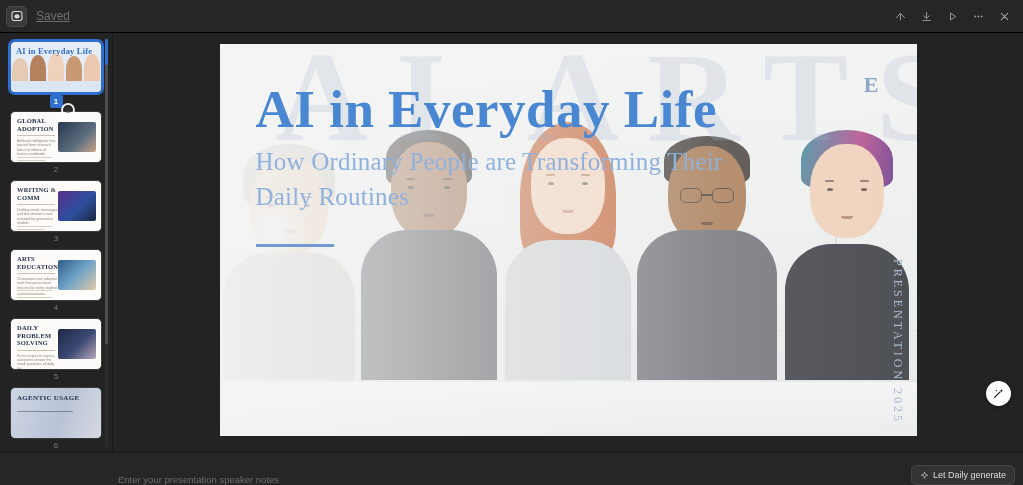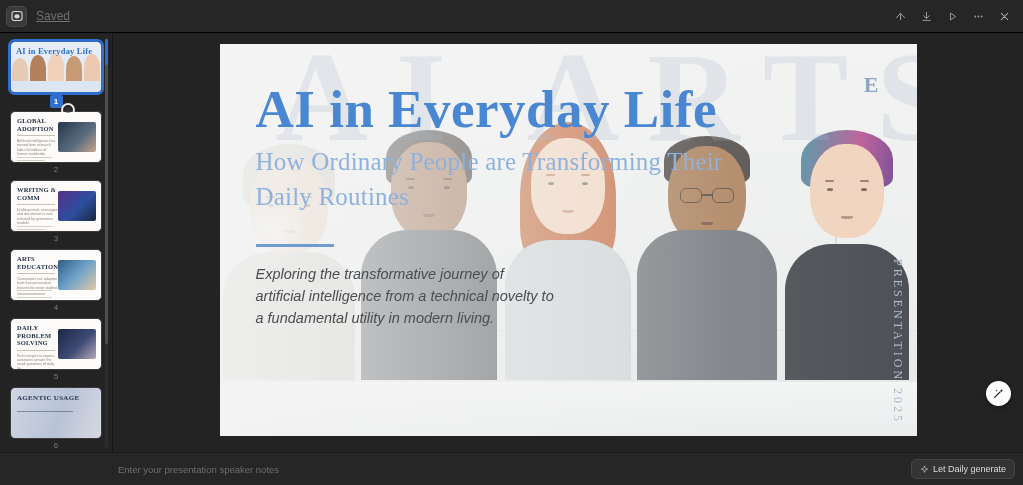--- a/index.html
+++ b/index.html
@@ -209,21 +209,21 @@
     position: absolute; right: 12px; bottom: 46px;
     width: 25px; height: 25px; border-radius: 50%;
     background: #fff; display: flex; align-items: center; justify-content: center;
     cursor: pointer; box-shadow: 0 1px 4px rgba(0,0,0,.45); z-index: 30;
   }
 
   
   .notes-bar {
     height: 33px; flex: 0 0 33px;
     background: #262626; border-top: 1px solid #1a1a1a;
-    display: flex; align-items: center; padding: 0 8px 0 0;
+    display: flex; align-items: flex-end; padding: 0 8px 0 0;
     position: relative;
   }
   .notes-left { width: 112px; flex: 0 0 112px; }
   .notes-input {
     flex: 1 1 auto; background: transparent; border: none; outline: none;
     color: #d6d6d6; font-size: 9.5px; font-family: "Liberation Sans", sans-serif;
     padding: 0 6px;
   }
   .notes-input::placeholder { color: #6e6e6e; }
   .gen-btn {
@@ -452,21 +452,20 @@
           <div class="veil"></div>
         </div>
 
         <div class="ghost">AI ARTS</div>
         <div class="ghost-e">E</div>
 
         <div class="slide-content">
           <div class="slide-title">AI in Everyday Life</div>
           <div class="slide-sub">How Ordinary People are Transforming Their Daily Routines</div>
           <div class="accent-rule"></div>
-          <div class="slide-body">Exploring the transformative journey of artificial intelligence from a technical novelty to a fundamental utility in modern living.</div>
         </div>
 
         <div class="vert-text">PRESENTATION 2025</div>
       </div>
 
       <div class="fab">
         <svg width="13" height="13" viewBox="0 0 16 16" aria-hidden="true">
           <path d="M3.2 12.8 L10 6" stroke="#1c1c1c" stroke-width="1.5" stroke-linecap="round"></path>
           <path d="M11.6 2.6 l.55 1.45 1.45 .55 -1.45 .55 -.55 1.45 -.55 -1.45 -1.45 -.55 1.45 -.55 Z" fill="#1c1c1c"></path>
           <path d="M5.4 3.2 l.35 .9 .9 .35 -.9 .35 -.35 .9 -.35 -.9 -.9 -.35 .9 -.35 Z" fill="#1c1c1c"></path>

